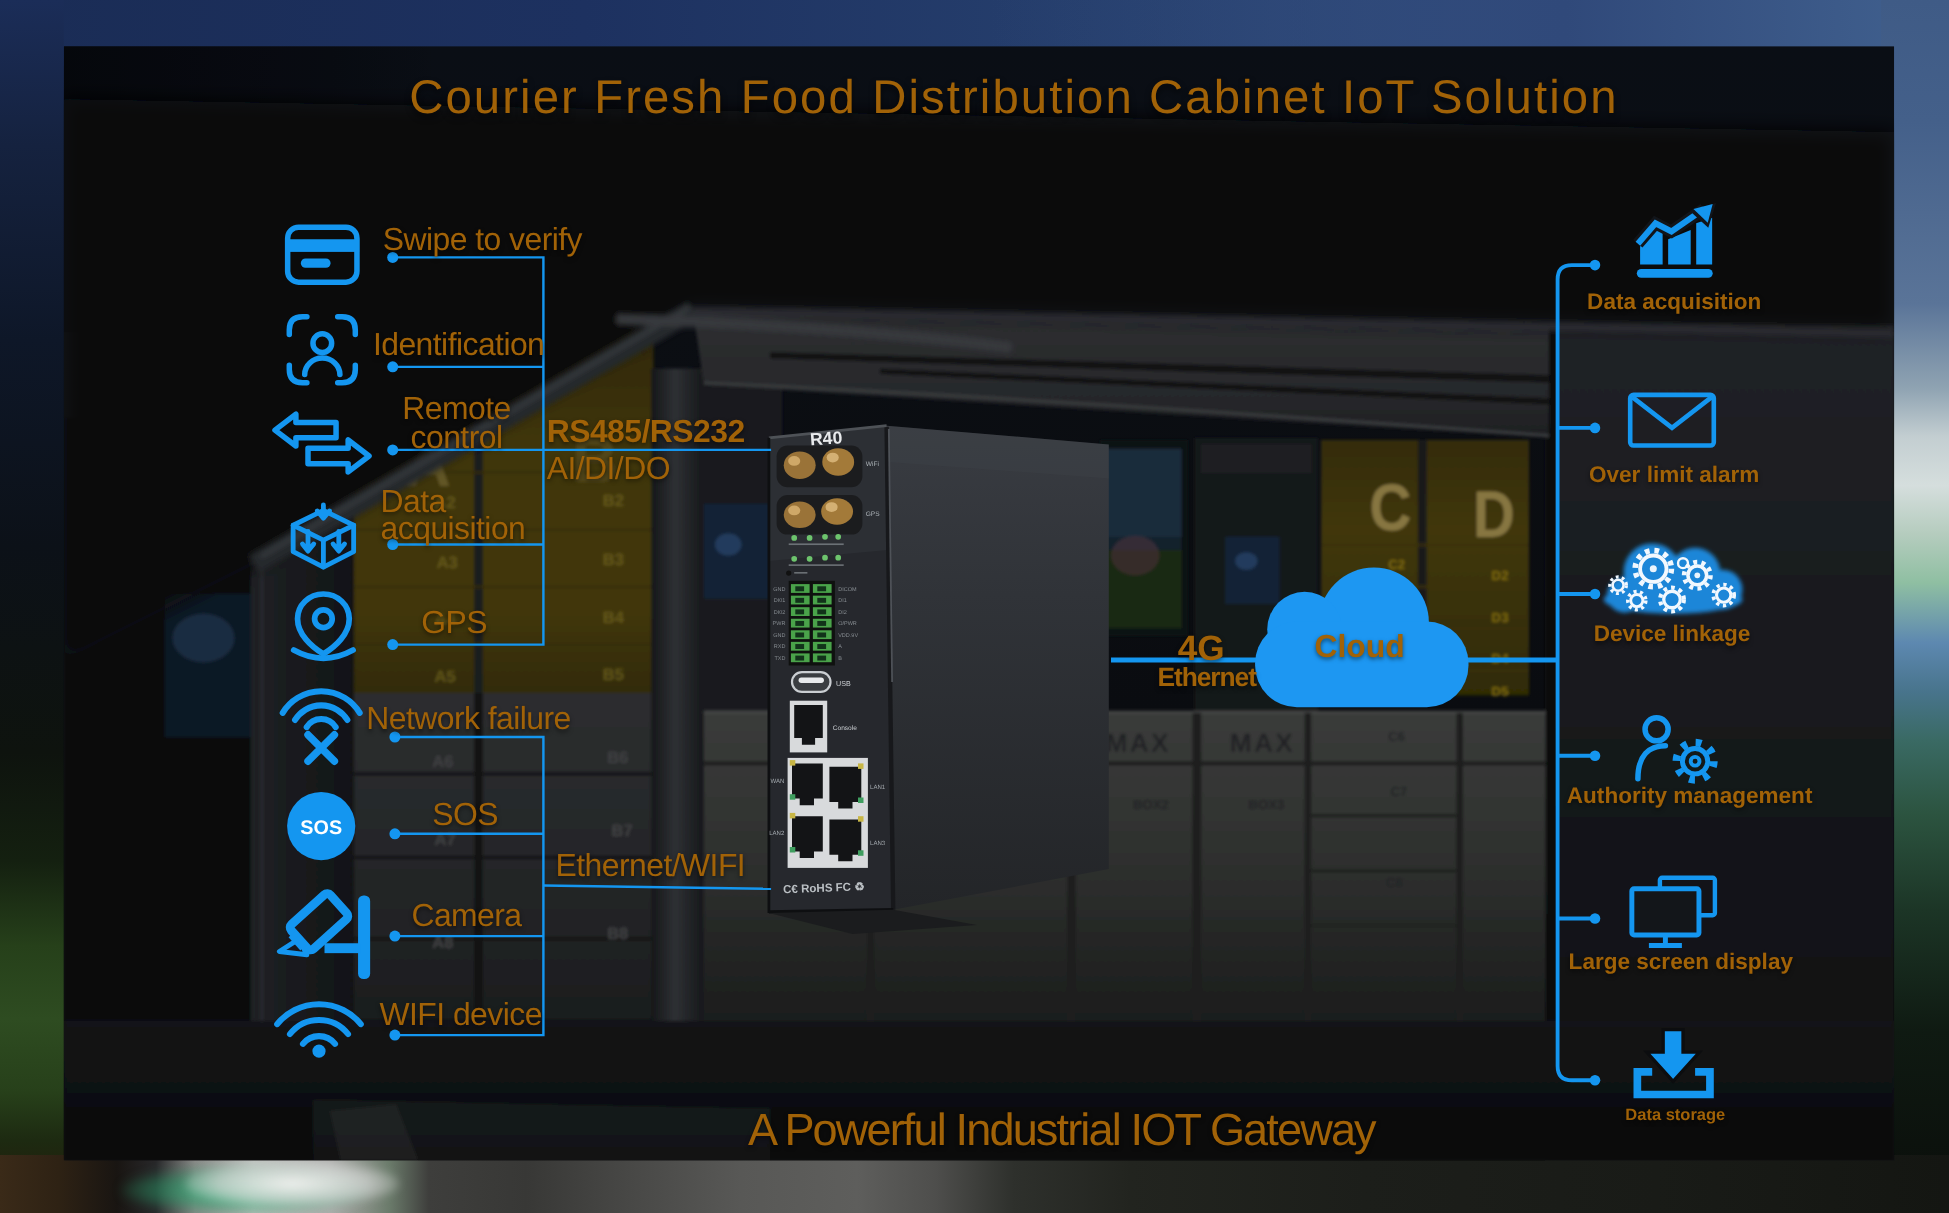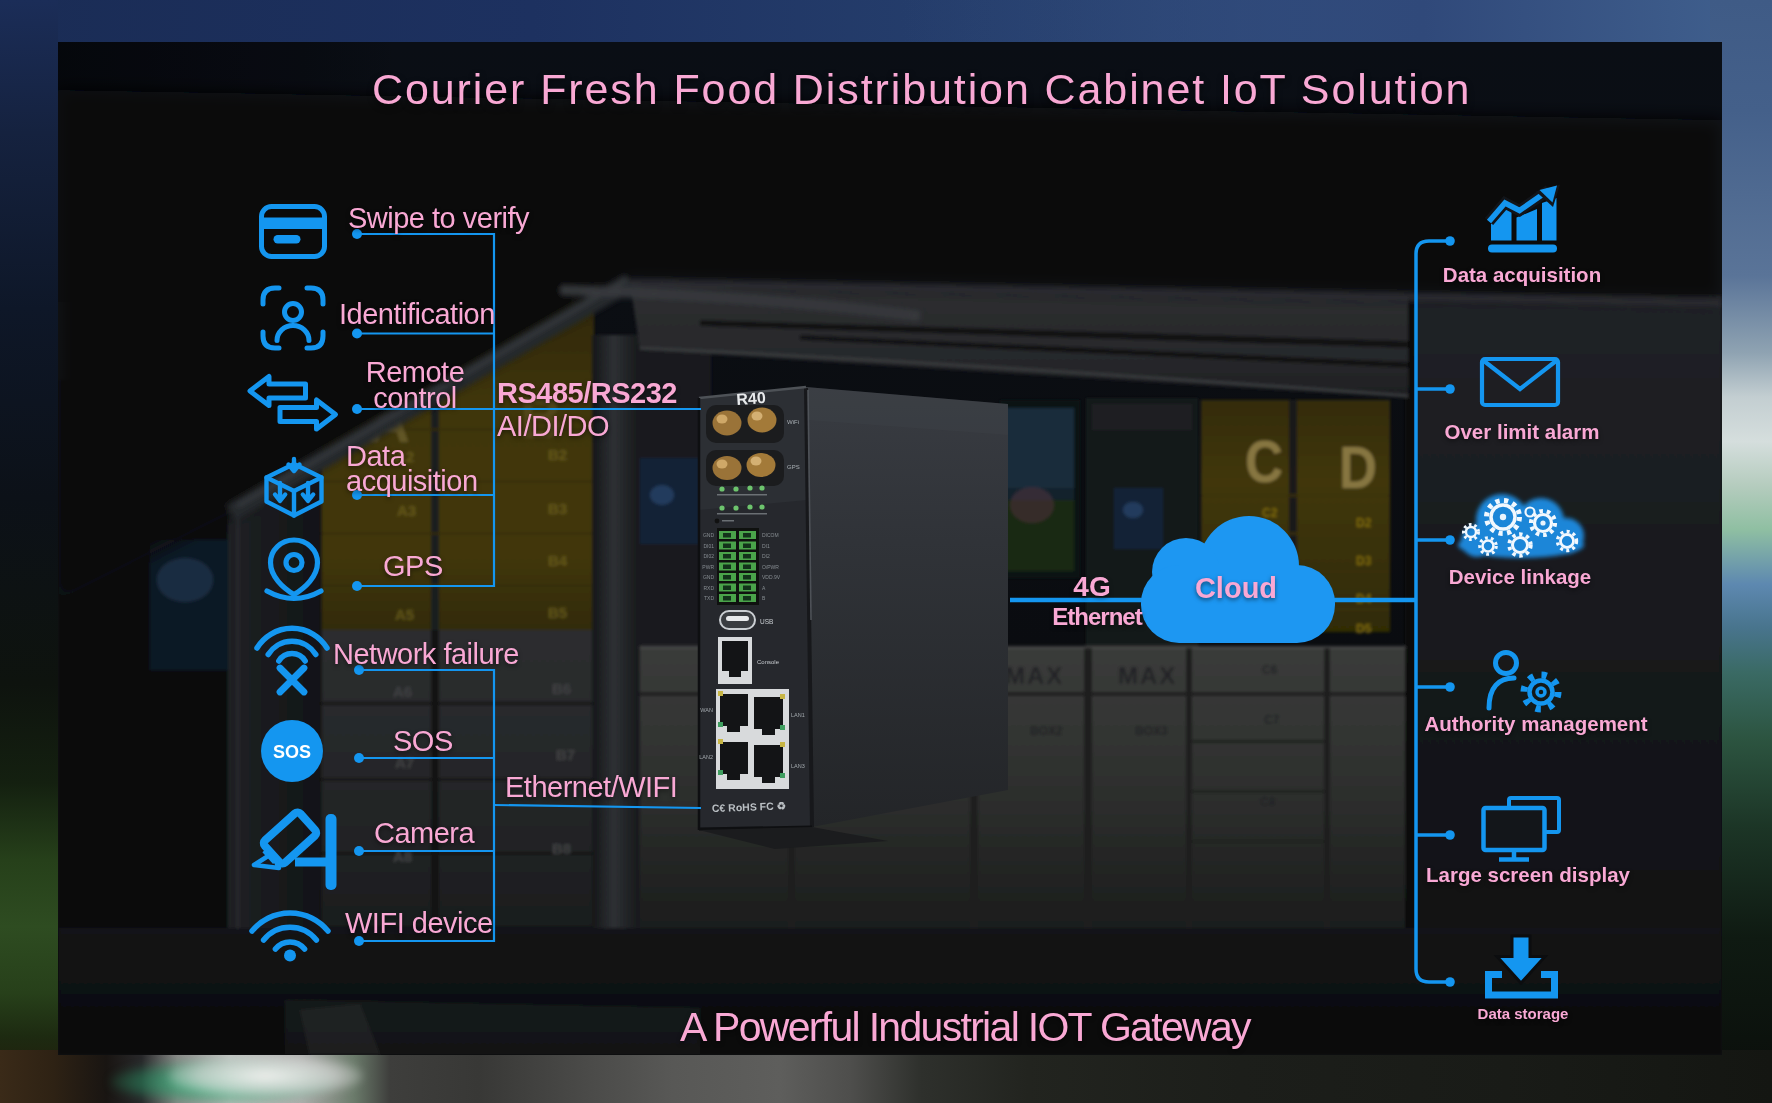--- a/index.html
+++ b/index.html
@@ -1,19 +1,19 @@
 <!DOCTYPE html>
 <html><head>
 <meta charset="utf-8">
 <style>
   html,body{margin:0;padding:0;background:#000;}
   #c{position:relative;width:1772px;height:1103px;overflow:hidden;
      background:#0b0d12;font-family:"Liberation Sans",sans-serif;}
   .abs{position:absolute;}
-  .lbl{position:absolute;color:#f9a8d4;font-family:"Liberation Sans",sans-serif;
+  .lbl{position:absolute;color:#a16207;font-family:"Liberation Sans",sans-serif;
        white-space:nowrap;text-shadow:0 2px 4px rgba(0,0,0,.5);}
 </style>
 </head>
 <body>
 <div id="c">
 
   <div class="abs" id="bg-base" style="left:0;top:0;width:1772px;height:1103px;
     background:linear-gradient(180deg,#1b2c4c 0%,#16243e 10%,#10192c 30%,#0c1220 55%,#0b100f 75%,#14130d 100%);"></div>
 
   <div class="abs" style="left:0;top:0;width:1772px;height:60px;
@@ -564,21 +564,21 @@
   <div class="lbl" style="left:346px;top:444px;font-size:29px;letter-spacing:-0.5px;line-height:25px;">Data<br>acquisition</div>
   <div class="lbl" style="left:383px;top:550px;font-size:29px;letter-spacing:-0.5px;">GPS</div>
   <div class="lbl" style="left:497px;top:377px;font-size:29px;letter-spacing:-0.5px;font-weight:bold;">RS485/RS232</div>
   <div class="lbl" style="left:497px;top:410px;font-size:29px;letter-spacing:-0.5px;">AI/DI/DO</div>
   <div class="lbl" style="left:333px;top:638px;font-size:29px;letter-spacing:-0.5px;">Network failure</div>
   <div class="lbl" style="left:393px;top:725px;font-size:29px;letter-spacing:-0.5px;">SOS</div>
   <div class="lbl" style="left:505px;top:771px;font-size:29px;letter-spacing:-0.5px;">Ethernet/WIFI</div>
   <div class="lbl" style="left:374px;top:817px;font-size:29px;letter-spacing:-0.5px;">Camera</div>
   <div class="lbl" style="left:345px;top:907px;font-size:29px;letter-spacing:-0.5px;">WIFI device</div>
 
-  <div class="lbl" style="left:1037px;top:571px;width:110px;text-align:center;font-size:28px;font-weight:bold;">4G</div>
+  <div class="lbl" style="left:1037px;top:571px;width:110px;text-align:center;font-size:32px;font-weight:bold;">4G</div>
   <div class="lbl" style="left:1042px;top:603px;width:110px;text-align:center;font-size:24px;font-weight:bold;letter-spacing:-1px;">Ethernet</div>
   <div class="lbl" style="left:1158px;top:572px;width:156px;text-align:center;font-size:29px;font-weight:bold;">Cloud</div>
 
   <div class="lbl" style="left:1372px;top:263px;width:300px;text-align:center;font-size:20.5px;font-weight:bold;">Data acquisition</div>
   <div class="lbl" style="left:1372px;top:420px;width:300px;text-align:center;font-size:20.5px;font-weight:bold;">Over limit alarm</div>
   <div class="lbl" style="left:1370px;top:565px;width:300px;text-align:center;font-size:20.5px;font-weight:bold;">Device linkage</div>
   <div class="lbl" style="left:1386px;top:712px;width:300px;text-align:center;font-size:20.5px;font-weight:bold;">Authority management</div>
   <div class="lbl" style="left:1378px;top:863px;width:300px;text-align:center;font-size:20.5px;font-weight:bold;">Large screen display</div>
   <div class="lbl" style="left:1373px;top:1005px;width:300px;text-align:center;font-size:15px;font-weight:bold;">Data storage</div>
 

